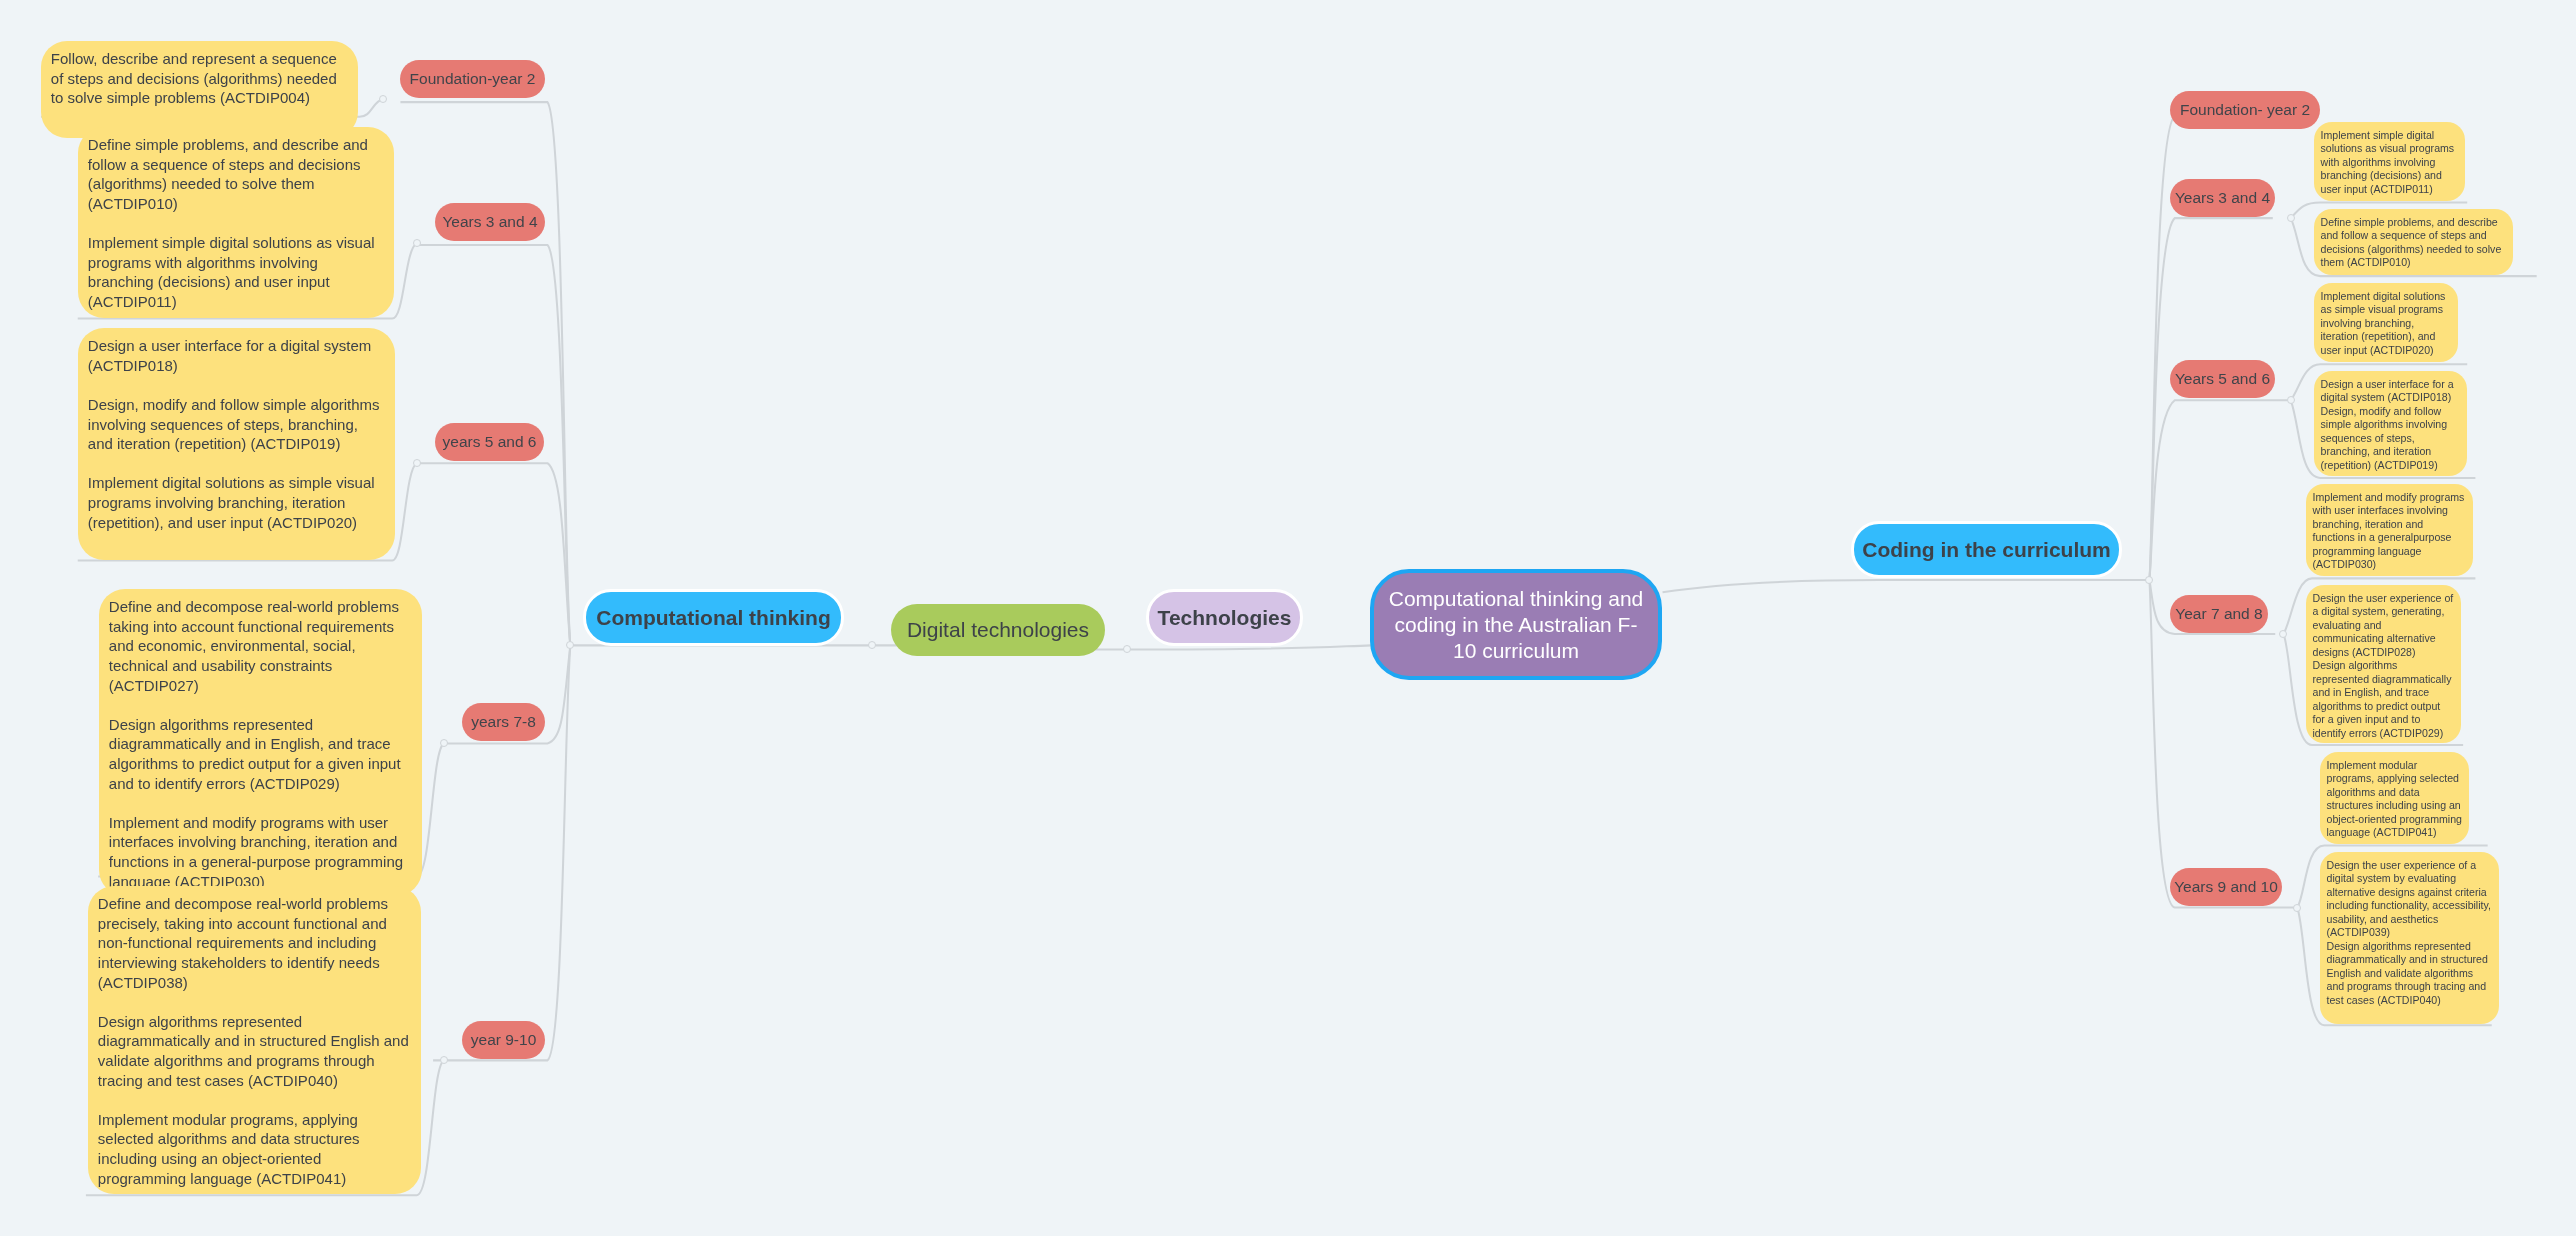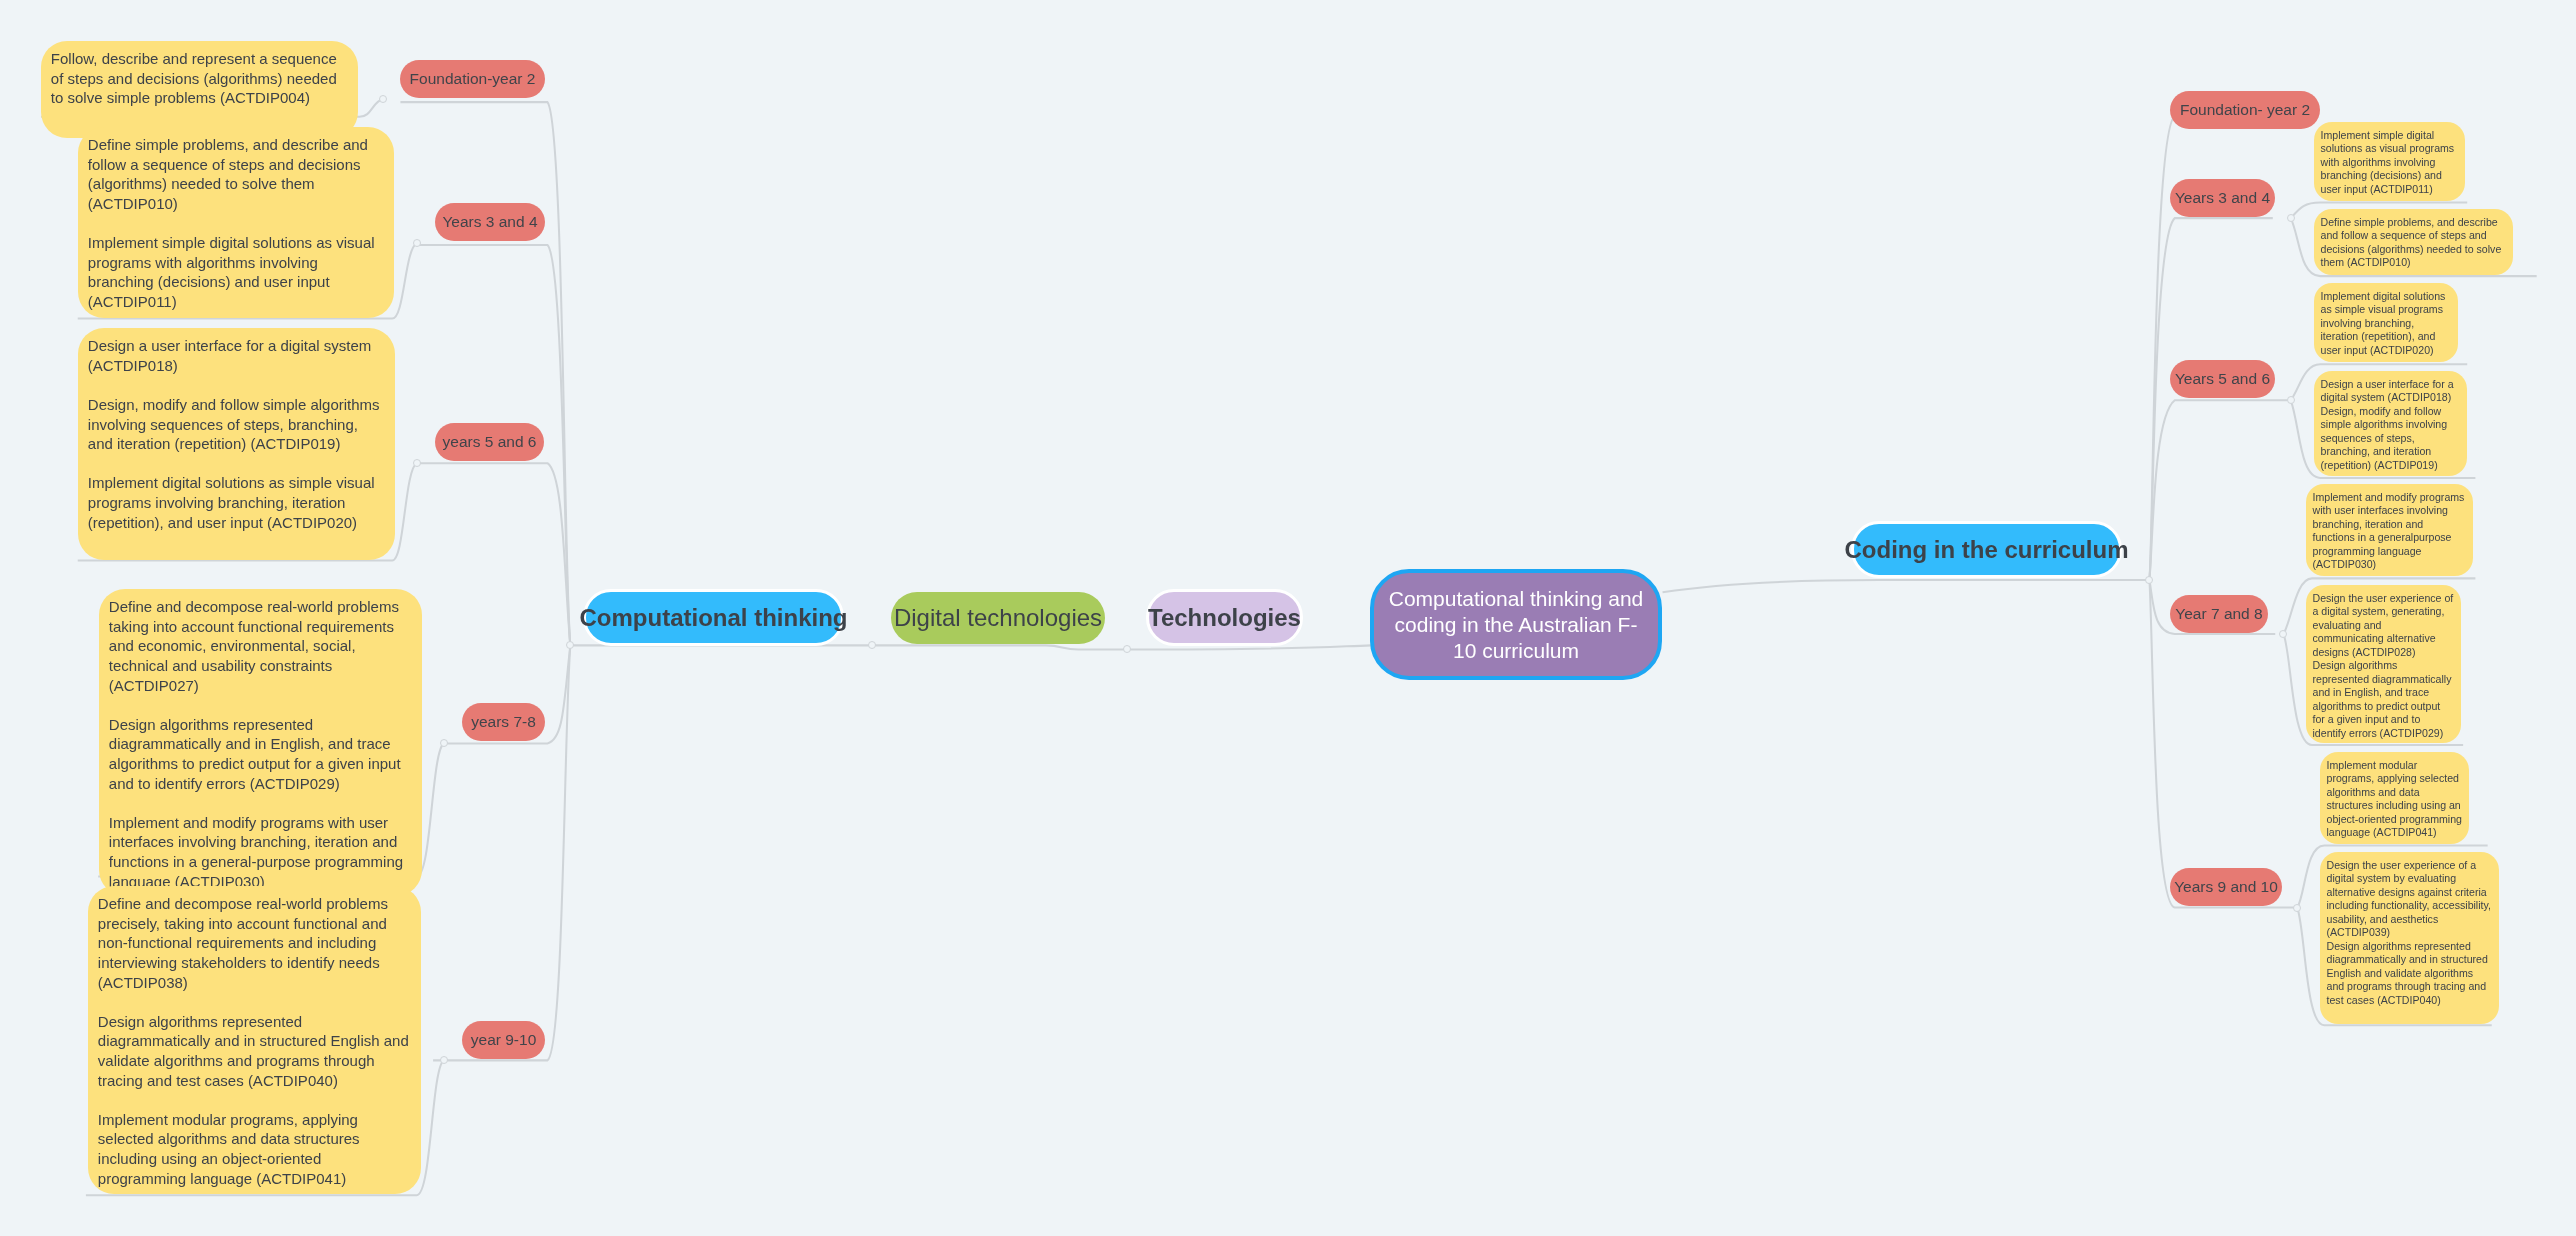--- a/index.html
+++ b/index.html
@@ -1,22 +1,22 @@
 <!DOCTYPE html>
 <html style="font-size:13px"><head>
 <meta charset="utf-8">
 <style>
   html,body{margin:0;padding:0;}
   body{width:2576px;height:1236px;background:#eff4f7;position:relative;overflow:hidden;font-family:"Liberation Sans","DejaVu Sans",sans-serif;color:#3d4249;}
   svg.lines{position:absolute;left:0;top:0;width:2576px;height:1236px;pointer-events:none;}
   .node{position:absolute;box-sizing:border-box;display:flex;align-items:center;justify-content:center;text-align:center;}
   .root{background:#9a7db4;border:4.1px solid #1ea6f3;border-radius:39px;color:#fff;font-size:21px;line-height:26px;padding:6.5px 14.7px;}
-  .main{border-radius:28px;font-size:24px;font-weight:bold;padding:0 14.7px;white-space:nowrap;}
+  .main{border-radius:28px;font-size:21px;font-weight:bold;padding:0 14.7px;white-space:nowrap;}
   .blue{background:#33bbfc;border:3.3px solid #fff;}
-  .green{background:#a9cb5c;font-weight:normal;}
+  .green{background:#a9cb5c;font-weight:normal;margin-top:12px;}
   .lilac{background:#d5c3e6;border:3.3px solid #fff;}
   .year{background:#e67a73;border-radius:19.6px;font-size:15.5px;padding:0 9.8px;white-space:nowrap;color:#40444a;}
   .note{background:#fde17d;border-radius:26px;font-size:15px;line-height:19.6px;text-align:left;justify-content:flex-start;align-items:flex-start;padding:8.2px 9.8px;color:#3d4249;white-space:pre-line;}
   .note.sm{font-size:10.6px;line-height:13.5px;border-radius:18px;padding:6.5px 6.5px;}
   .dot{position:absolute;width:8.2px;height:8.2px;border-radius:50%;border:1.6px solid #cfd4d8;background:#eff4f7;box-sizing:border-box;}
 </style>
 </head>
 <body>
 
 <svg class="lines" viewBox="0 0 3153 1513">

